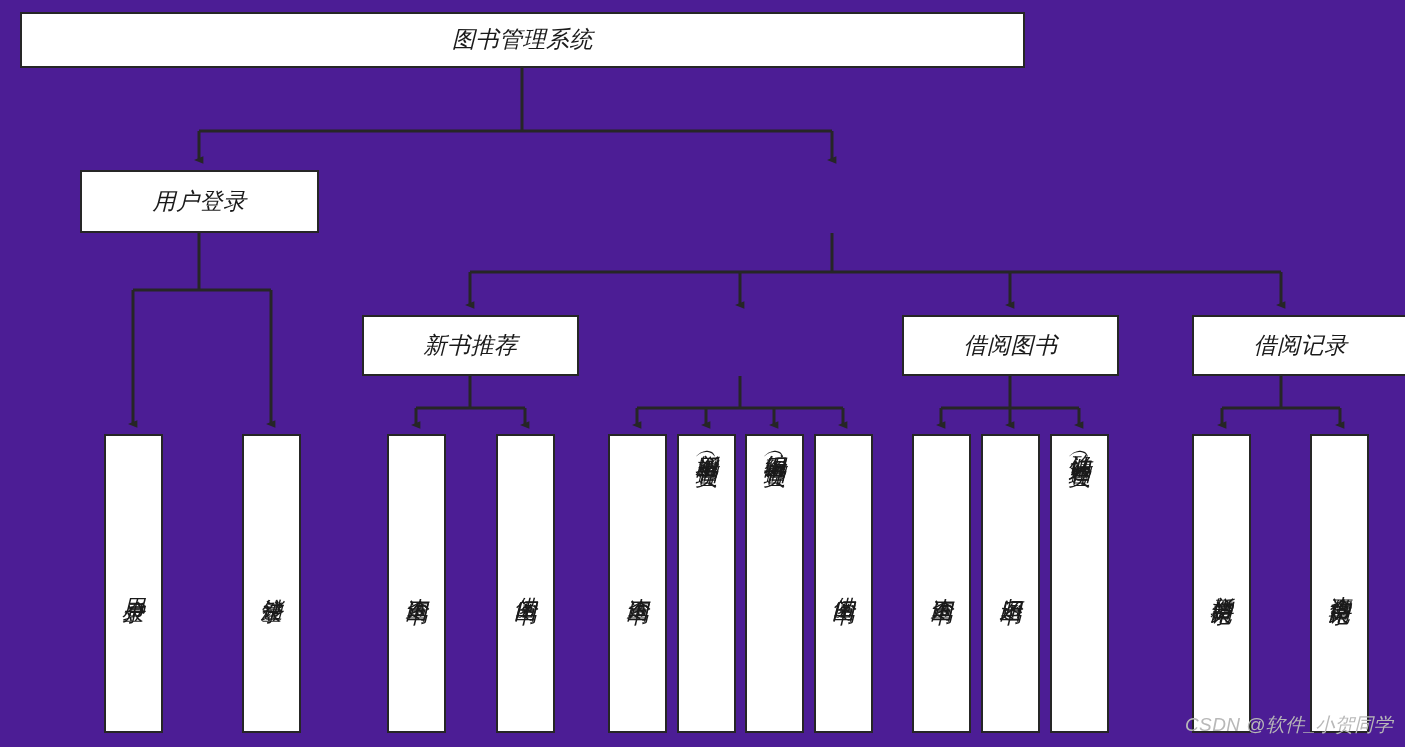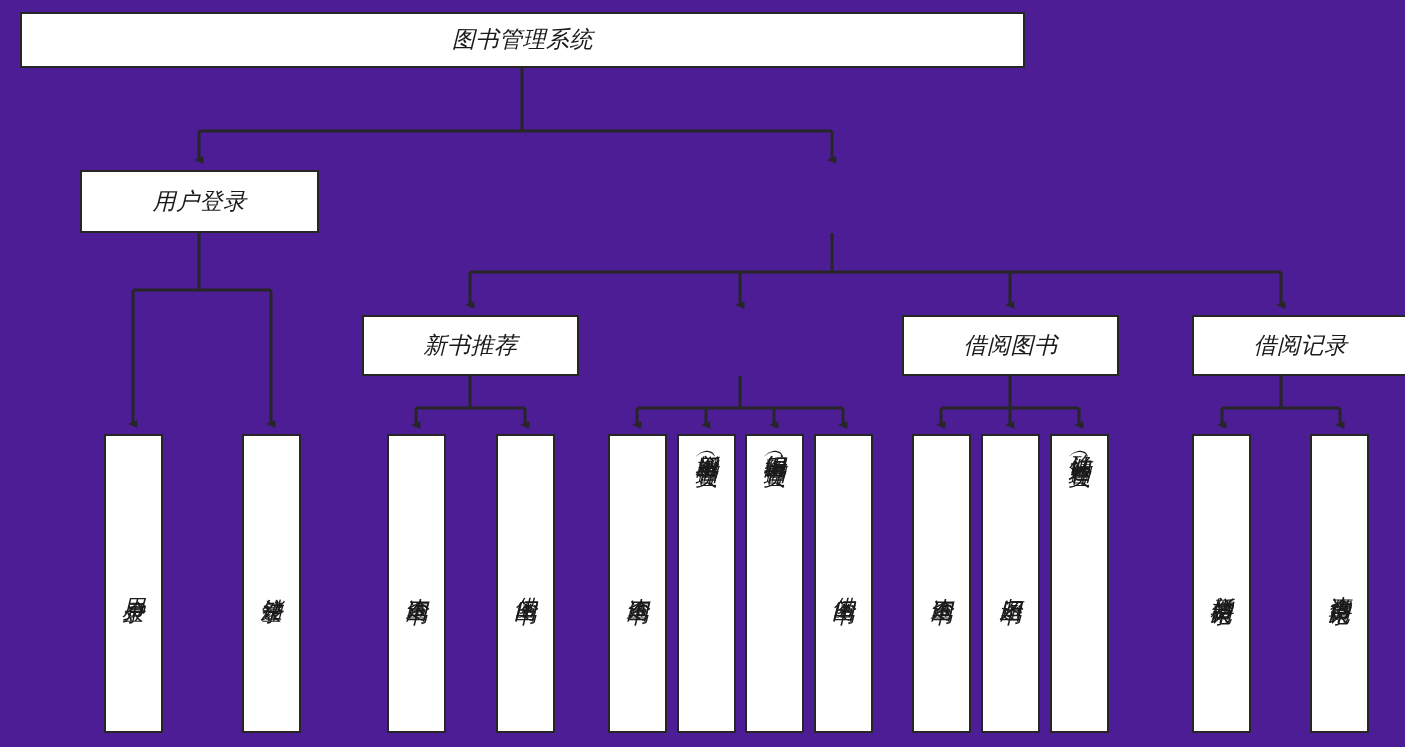--- a/index.html
+++ b/index.html
@@ -182,14 +182,15 @@
     <span class="lbl">确认归还（管理员）</span>
   </div>
 
   <div class="node vert mid" style="left:1192px; top:434px; width:59px; height:299px;">
     <span class="lbl">新增借阅记录</span>
   </div>
   <div class="node vert mid" style="left:1310px; top:434px; width:59px; height:299px;">
     <span class="lbl">查询借阅记录</span>
   </div>
 
+  <div class="watermark">CSDN @软件_小贺同学</div>
 
 </div>
 
 </body></html>

